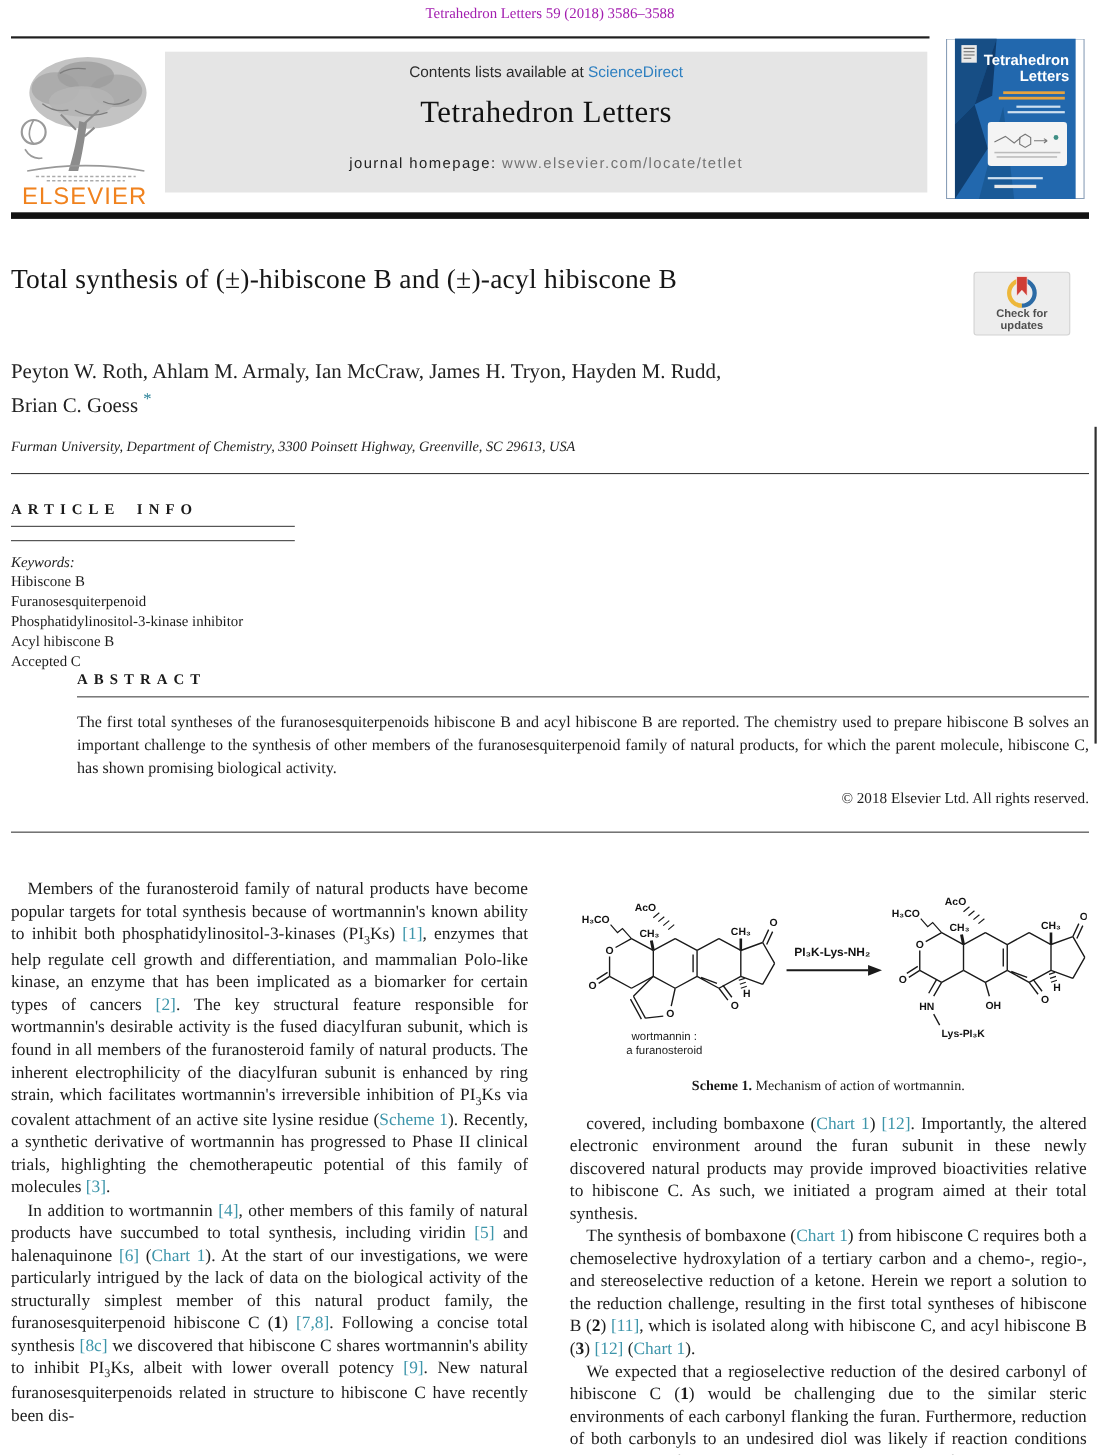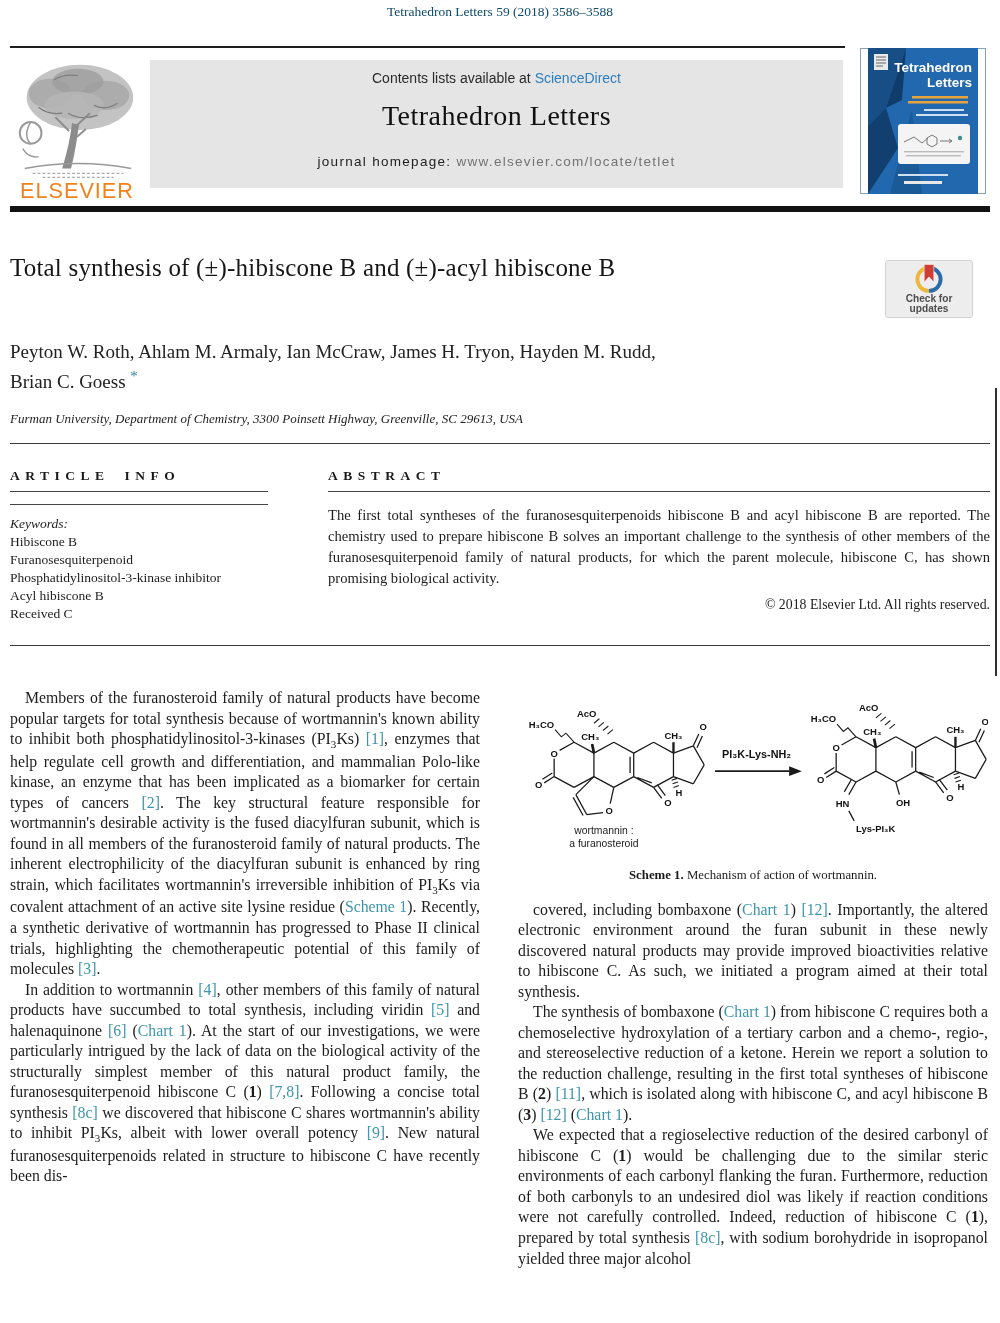--- a/index.html
+++ b/index.html
@@ -5,21 +5,21 @@
   * { margin:0; padding:0; box-sizing:border-box; }
   body { background:#fff; }
   .page {
     position:relative; width:1000px; height:1323px; margin:0 auto;
     background:#fff; overflow:hidden; color:#1c1c1c;
     font-family:"Liberation Serif","DejaVu Serif",serif;
   }
   a { text-decoration:none; cursor:pointer; }
 
   
-  .citation { text-align:center; padding-top:4px; font-size:13.5px; color:#0c4a6e; height:46px; }
+  .citation { text-align:center; padding-top:4px; font-size:13.5px; color:#a21caf; height:33px; }
 
   
   .header-band { position:relative; height:160px; }
   .thinline { position:absolute; left:10px; right:155px; top:0; height:2px; background:#1f1f1f; }
   .elsevier { position:absolute; left:8px; top:8px; width:138px; height:148px; }
   .graybox {
     position:absolute; left:150px; right:157px; top:14px; height:128px;
     background:#e5e5e5; text-align:center;
     font-family:"Liberation Sans","DejaVu Sans",sans-serif;
   }
@@ -40,21 +40,21 @@
   .check-badge {
     width:88px; height:58px; margin-right:17px; margin-top:6px;
     background:#ededed; border:1px solid #d2d2d2; border-radius:3px; flex:none;
   }
   .authors { margin:20px 10px 0 10px; font-size:19px; color:#222; line-height:1.45; }
   .authors .mark { color:#2b8399; font-size:15px; vertical-align:super; }
   .affiliation { margin:16px 10px 0 10px; font-style:italic; font-size:13px; color:#222; }
   .rule-full { margin:16px 10px 0 10px; border-top:1.6px solid #3a3a3a; }
 
   
-  .info-abstract { display:flex; margin:24px 10px 0 10px; }
+  .info-abstract { display:flex; margin:24px 10px 0 10px;flex-direction:column; }
   .info-col { width:258px; flex:none; }
   .abs-col { flex:1; margin-left:60px; }
   .sec-heading {
     font-size:13.5px; font-weight:bold; letter-spacing:5.5px; word-spacing:6px; color:#1a1a1a;
   }
   .sec-rule { border-top:1.2px solid #444; margin-top:7px; }
   .history { margin-top:11px; font-size:13.5px; line-height:1.32; }
   .hist-label, .kw-label { font-style:italic; }
   .mini-rule { border-top:1.2px solid #444; margin-top:12px; width:100%; }
   .keywords { margin-top:10px; font-size:13.5px; line-height:1.33; }
@@ -175,21 +175,21 @@
     <div class="info-col">
       <div class="sec-heading">ARTICLE INFO</div>
       <div class="sec-rule"></div>
       <div class="mini-rule"></div>
       <div class="keywords">
         <div class="kw-label">Keywords:</div>
         <div>Hibiscone B</div>
         <div>Furanosesquiterpenoid</div>
         <div>Phosphatidylinositol-3-kinase inhibitor</div>
         <div>Acyl hibiscone B</div>
-        <div>Received C</div>
+        <div>Accepted C</div>
       </div>
     </div>
     <div class="abs-col">
       <div class="sec-heading">ABSTRACT</div>
       <div class="sec-rule"></div>
       <div class="abstract-text">The first total syntheses of the furanosesquiterpenoids hibiscone B and acyl hibiscone B are reported. The chemistry used to prepare hibiscone B solves an important challenge to the synthesis of other members of the furanosesquiterpenoid family of natural products, for which the parent molecule, hibiscone C, has shown promising biological activity.</div>
       <div class="abstract-copy">© 2018 Elsevier Ltd. All rights reserved.</div>
     </div>
   </div>
 

